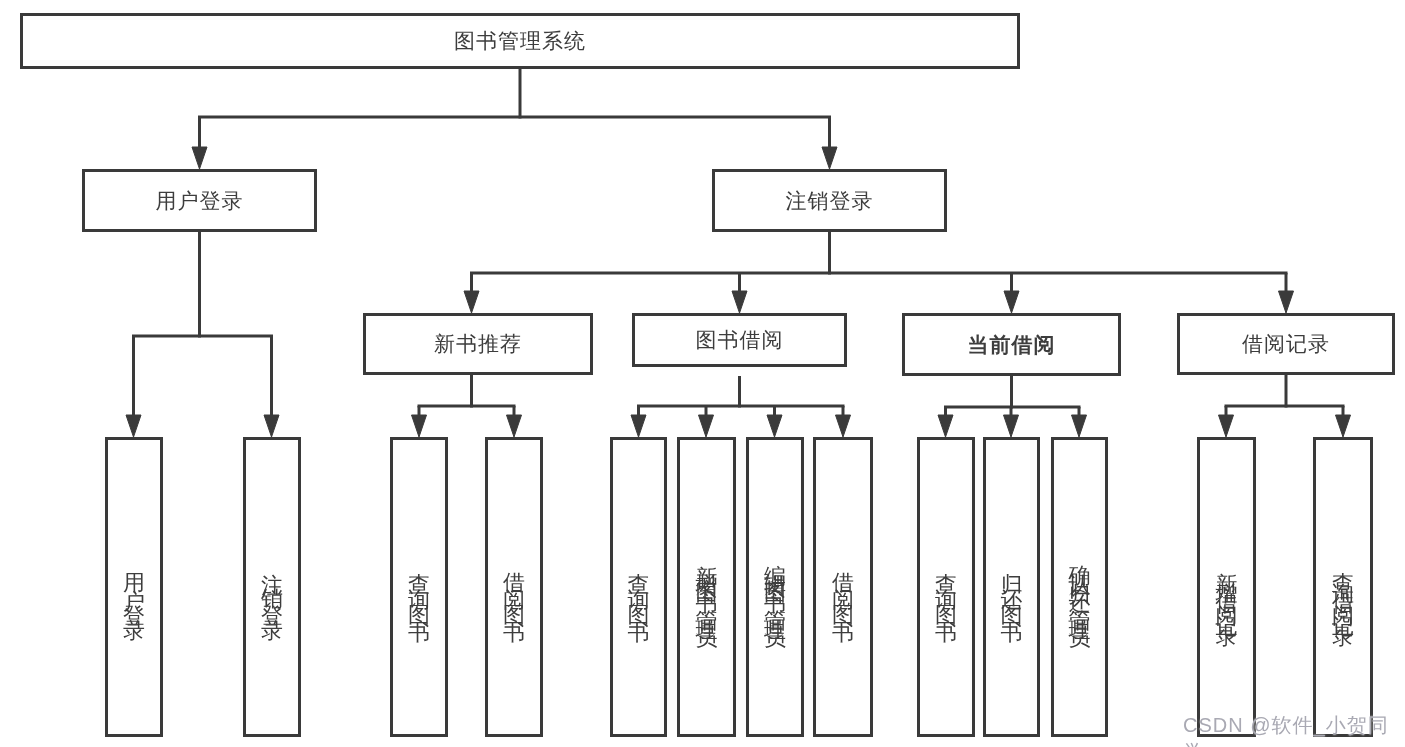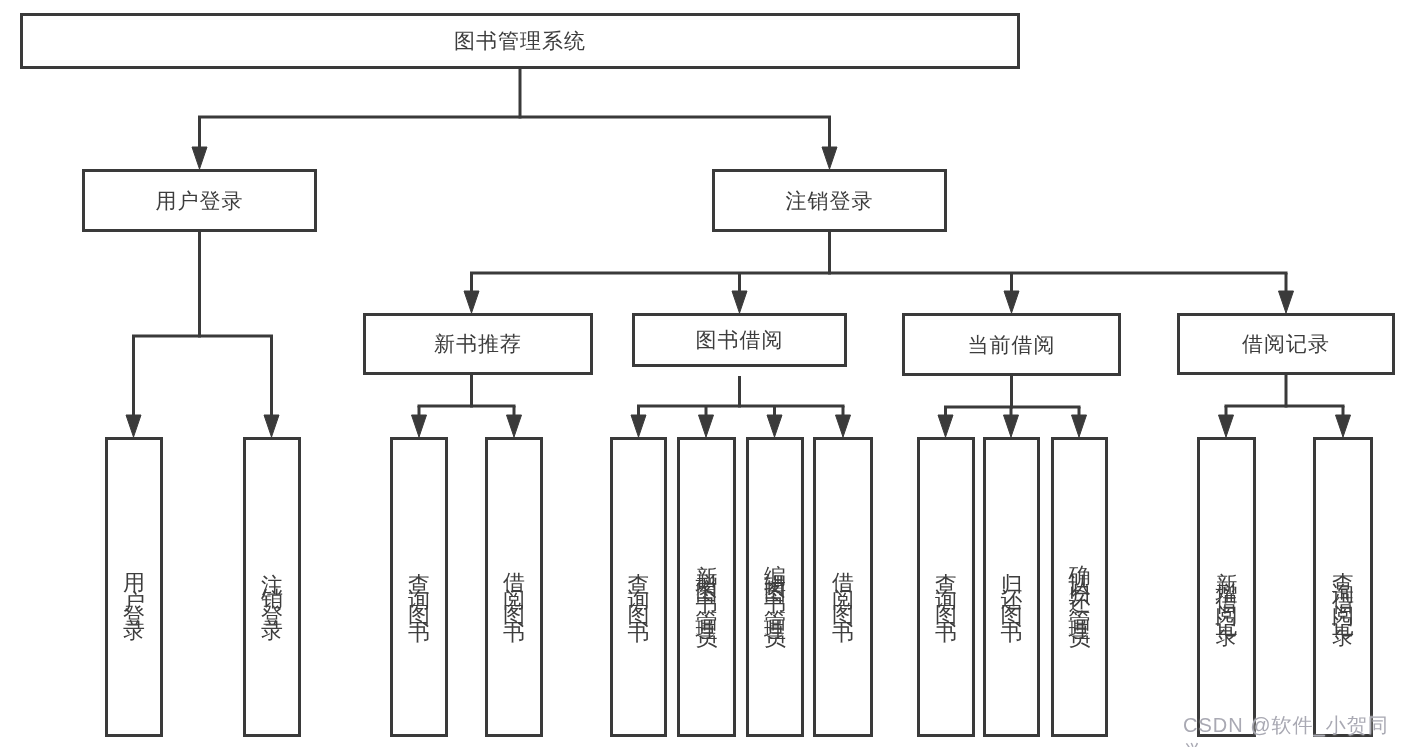--- a/index.html
+++ b/index.html
@@ -132,21 +132,21 @@
     <polygon points="1335.5,415 1350.5,415 1343,437"></polygon>
   </svg>
 
   <div class="box" style="left:20px;top:13px;width:1000px;height:56px;">图书管理系统</div>
 
   <div class="box" style="left:82px;top:169px;width:235px;height:63px;">用户登录</div>
   <div class="box" style="left:712px;top:169px;width:235px;height:63px;">注销登录</div>
 
   <div class="box" style="left:363px;top:313px;width:230px;height:62px;">新书推荐</div>
   <div class="box" style="left:632px;top:313px;width:215px;height:54px;">图书借阅</div>
-  <div class="box" style="left:902px;top:313px;width:219px;height:63px;">当前借阅</div>
+  <div class="box" style="left:902px;top:313px;width:219px;height:63px;font-weight:bold;">当前借阅</div>
   <div class="box" style="left:1177px;top:313px;width:218px;height:62px;">借阅记录</div>
 
   <div class="box vbox ls-wide" style="left:105px;top:437px;width:58px;height:300px;">用户登录</div>
   <div class="box vbox ls-wide" style="left:243px;top:437px;width:58px;height:300px;">注销登录</div>
 
   <div class="box vbox ls-wide" style="left:390px;top:437px;width:58px;height:300px;">查询图书</div>
   <div class="box vbox ls-wide" style="left:485px;top:437px;width:58px;height:300px;">借阅图书</div>
 
   <div class="box vbox ls-wide" style="left:610px;top:437px;width:57px;height:300px;">查询图书</div>
   <div class="box vbox ls-tight" style="left:677px;top:437px;width:59px;height:300px;">新增图书（管理员）</div>

